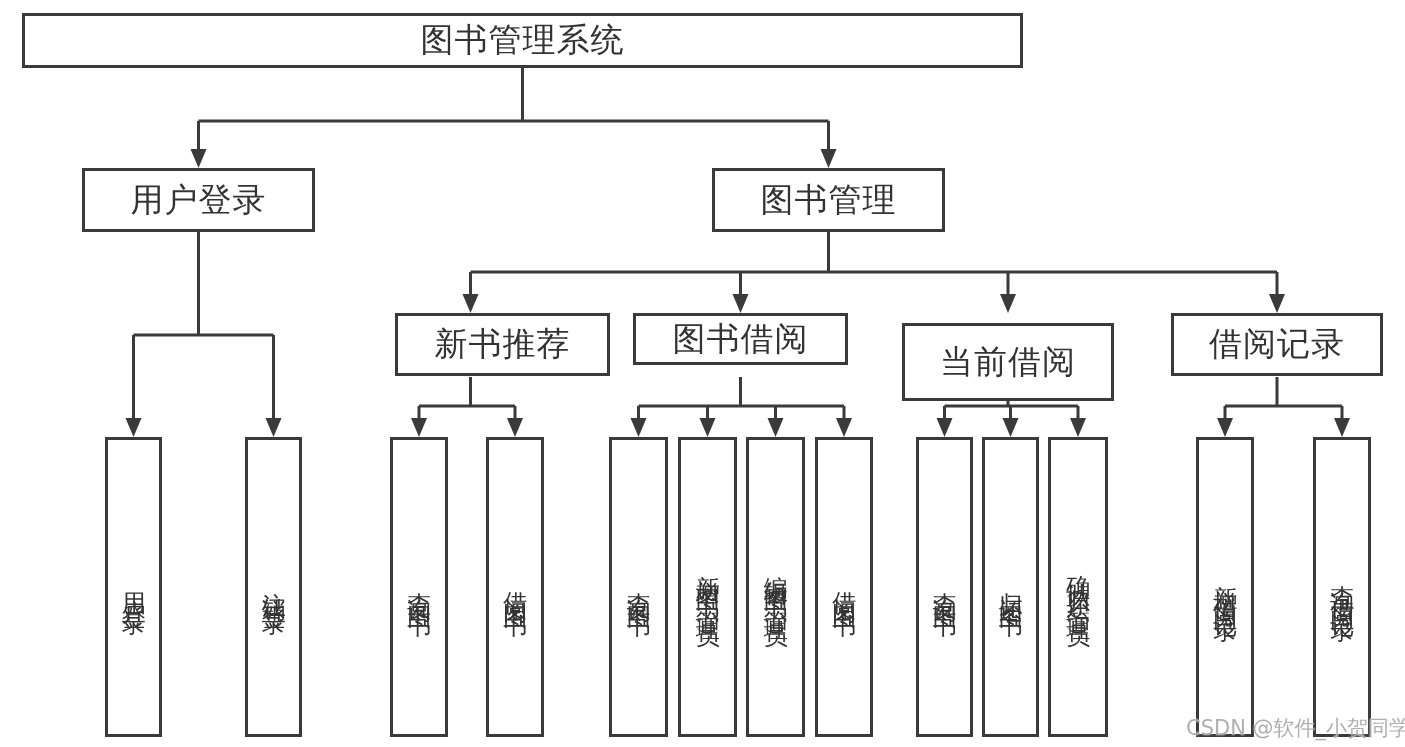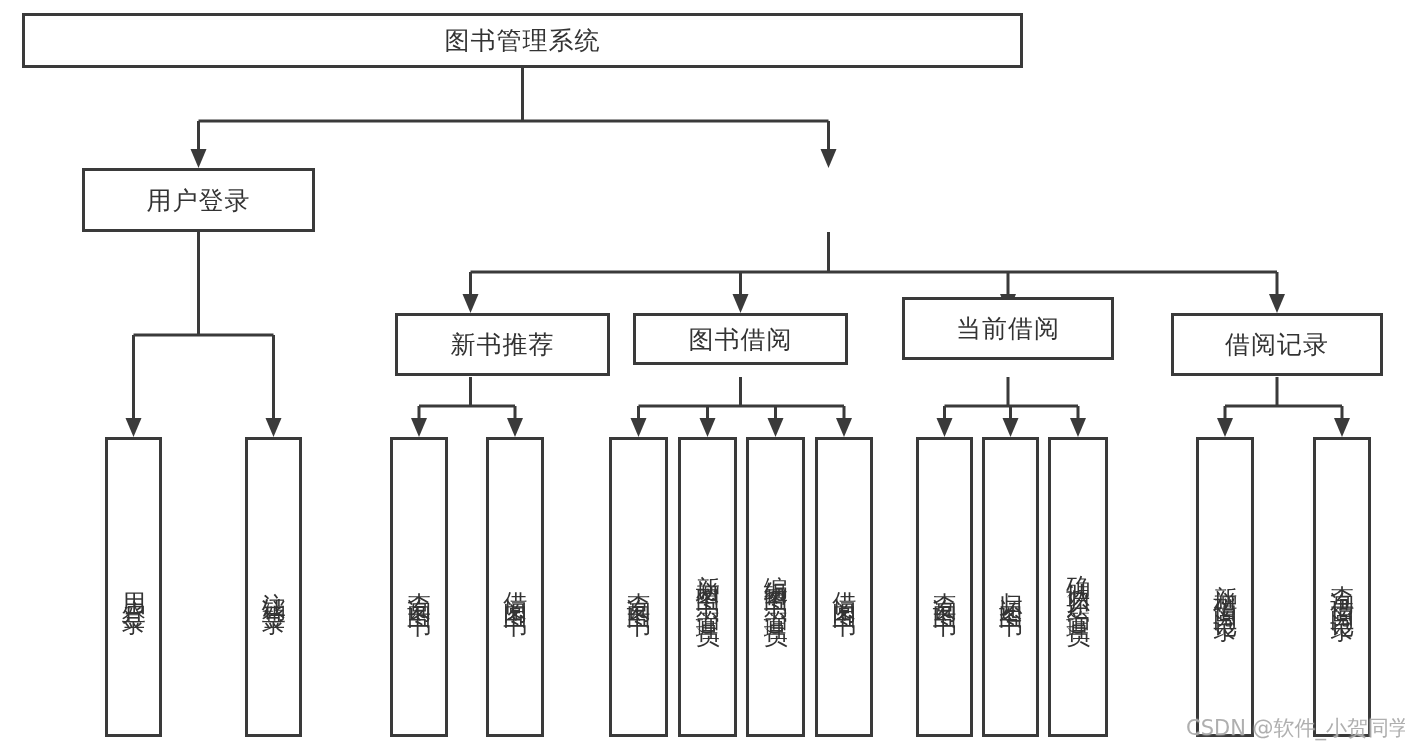--- a/index.html
+++ b/index.html
@@ -11,21 +11,21 @@
     font-family:"DejaVu Sans","Liberation Sans",sans-serif;
     overflow:hidden;
   }
   .wires{position:absolute;left:0;top:0;width:1405px;height:747px;}
   .box{
     position:absolute;
     box-sizing:border-box;
     border:3px solid #3a3a3a;
     background:#ffffff;
     display:flex;align-items:center;justify-content:center;
-    font-size:25px;color:#333333;
+    font-size:33px;color:#333333;
     letter-spacing:1px;
     white-space:nowrap;
   }
   .leaf{
     position:absolute;
     box-sizing:border-box;
     border:3px solid #3a3a3a;
     background:#ffffff;
     display:flex;align-items:center;justify-content:center;
   }
@@ -89,24 +89,25 @@
     <g>
       <path d="M1277 377 V406 M1225 406 H1342 M1225 406 V421 M1342 406 V421"></path>
       <polygon fill="#3a3a3a" stroke="none" points="1217,418 1233,418 1225,437"></polygon>
       <polygon fill="#3a3a3a" stroke="none" points="1334,418 1350,418 1342,437"></polygon>
     </g>
   </svg>
 
   <div class="box" style="left:22px;top:13px;width:1001px;height:55px;">图书管理系统</div>
 
   <div class="box" style="left:82px;top:168px;width:233px;height:64px;">用户登录</div>
+  <div class="box" style="left:712px;top:168px;width:233px;height:64px;">图书管理</div>
 
   <div class="box" style="left:363px;top:313px;width:215px;height:63px;margin-left:32px;">新书推荐</div>
   <div class="box" style="left:633px;top:313px;width:215px;height:52px;">图书借阅</div>
-  <div class="box" style="left:902px;top:297px;width:212px;height:63px;">当前借阅</div>
+  <div class="box" style="left:902px;top:323px;width:212px;height:78px;">当前借阅</div>
   <div class="box" style="left:1171px;top:313px;width:212px;height:63px;">借阅记录</div>
 
   <div class="leaf" style="left:105px;top:437px;width:57px;height:300px;">
     <span class="vtext">用户登录</span>
   </div>
   <div class="leaf" style="left:245px;top:437px;width:57px;height:300px;">
     <span class="vtext">注销登录</span>
   </div>
 
   <div class="leaf" style="left:390px;top:437px;width:58px;height:300px;">

